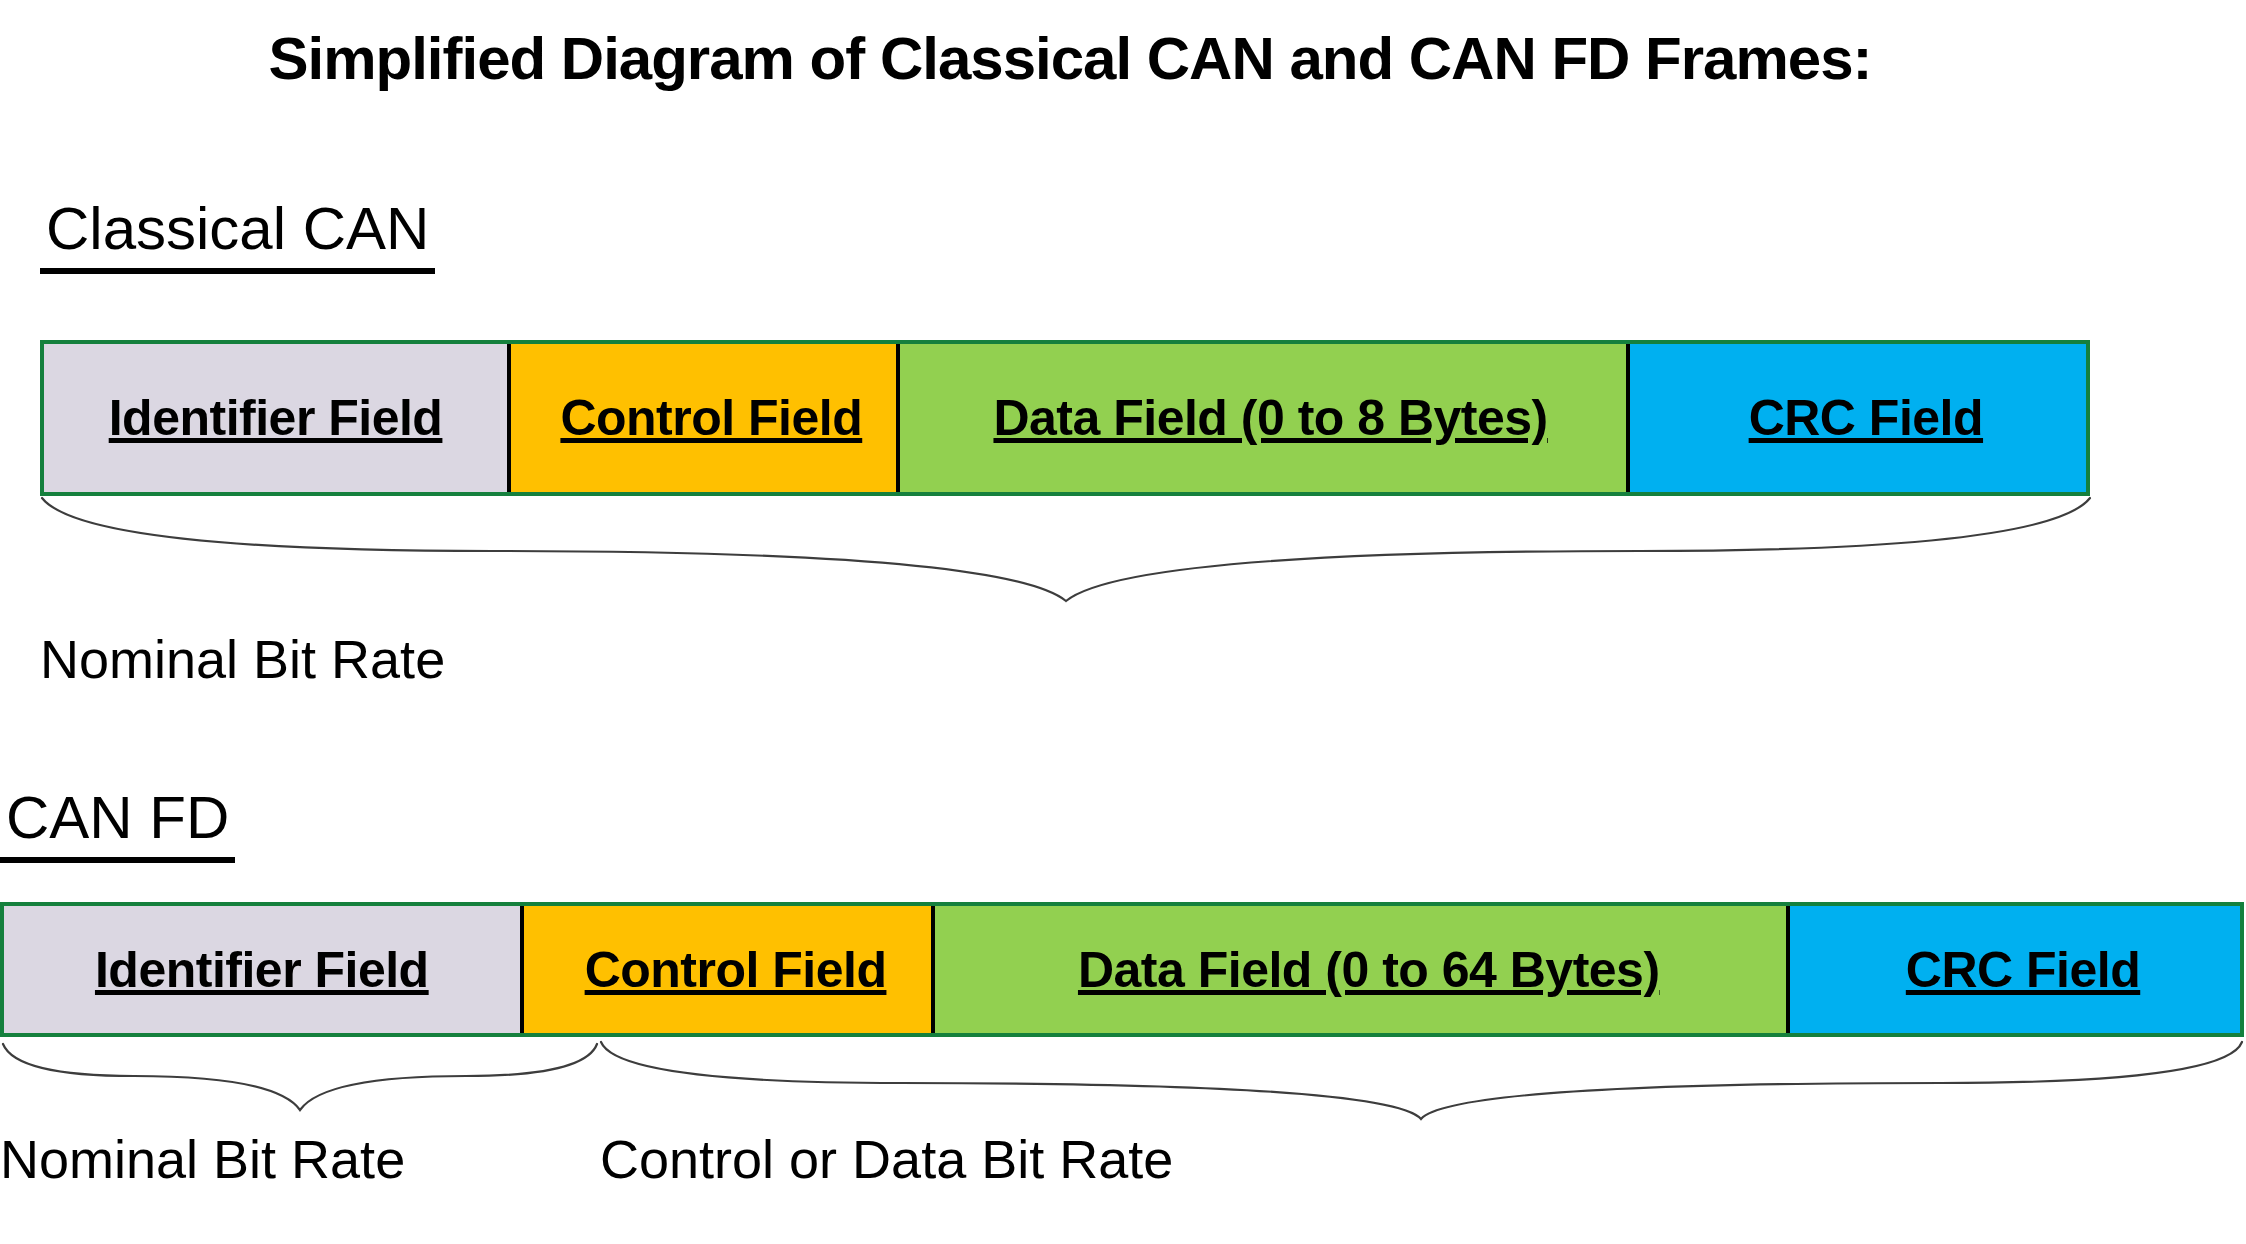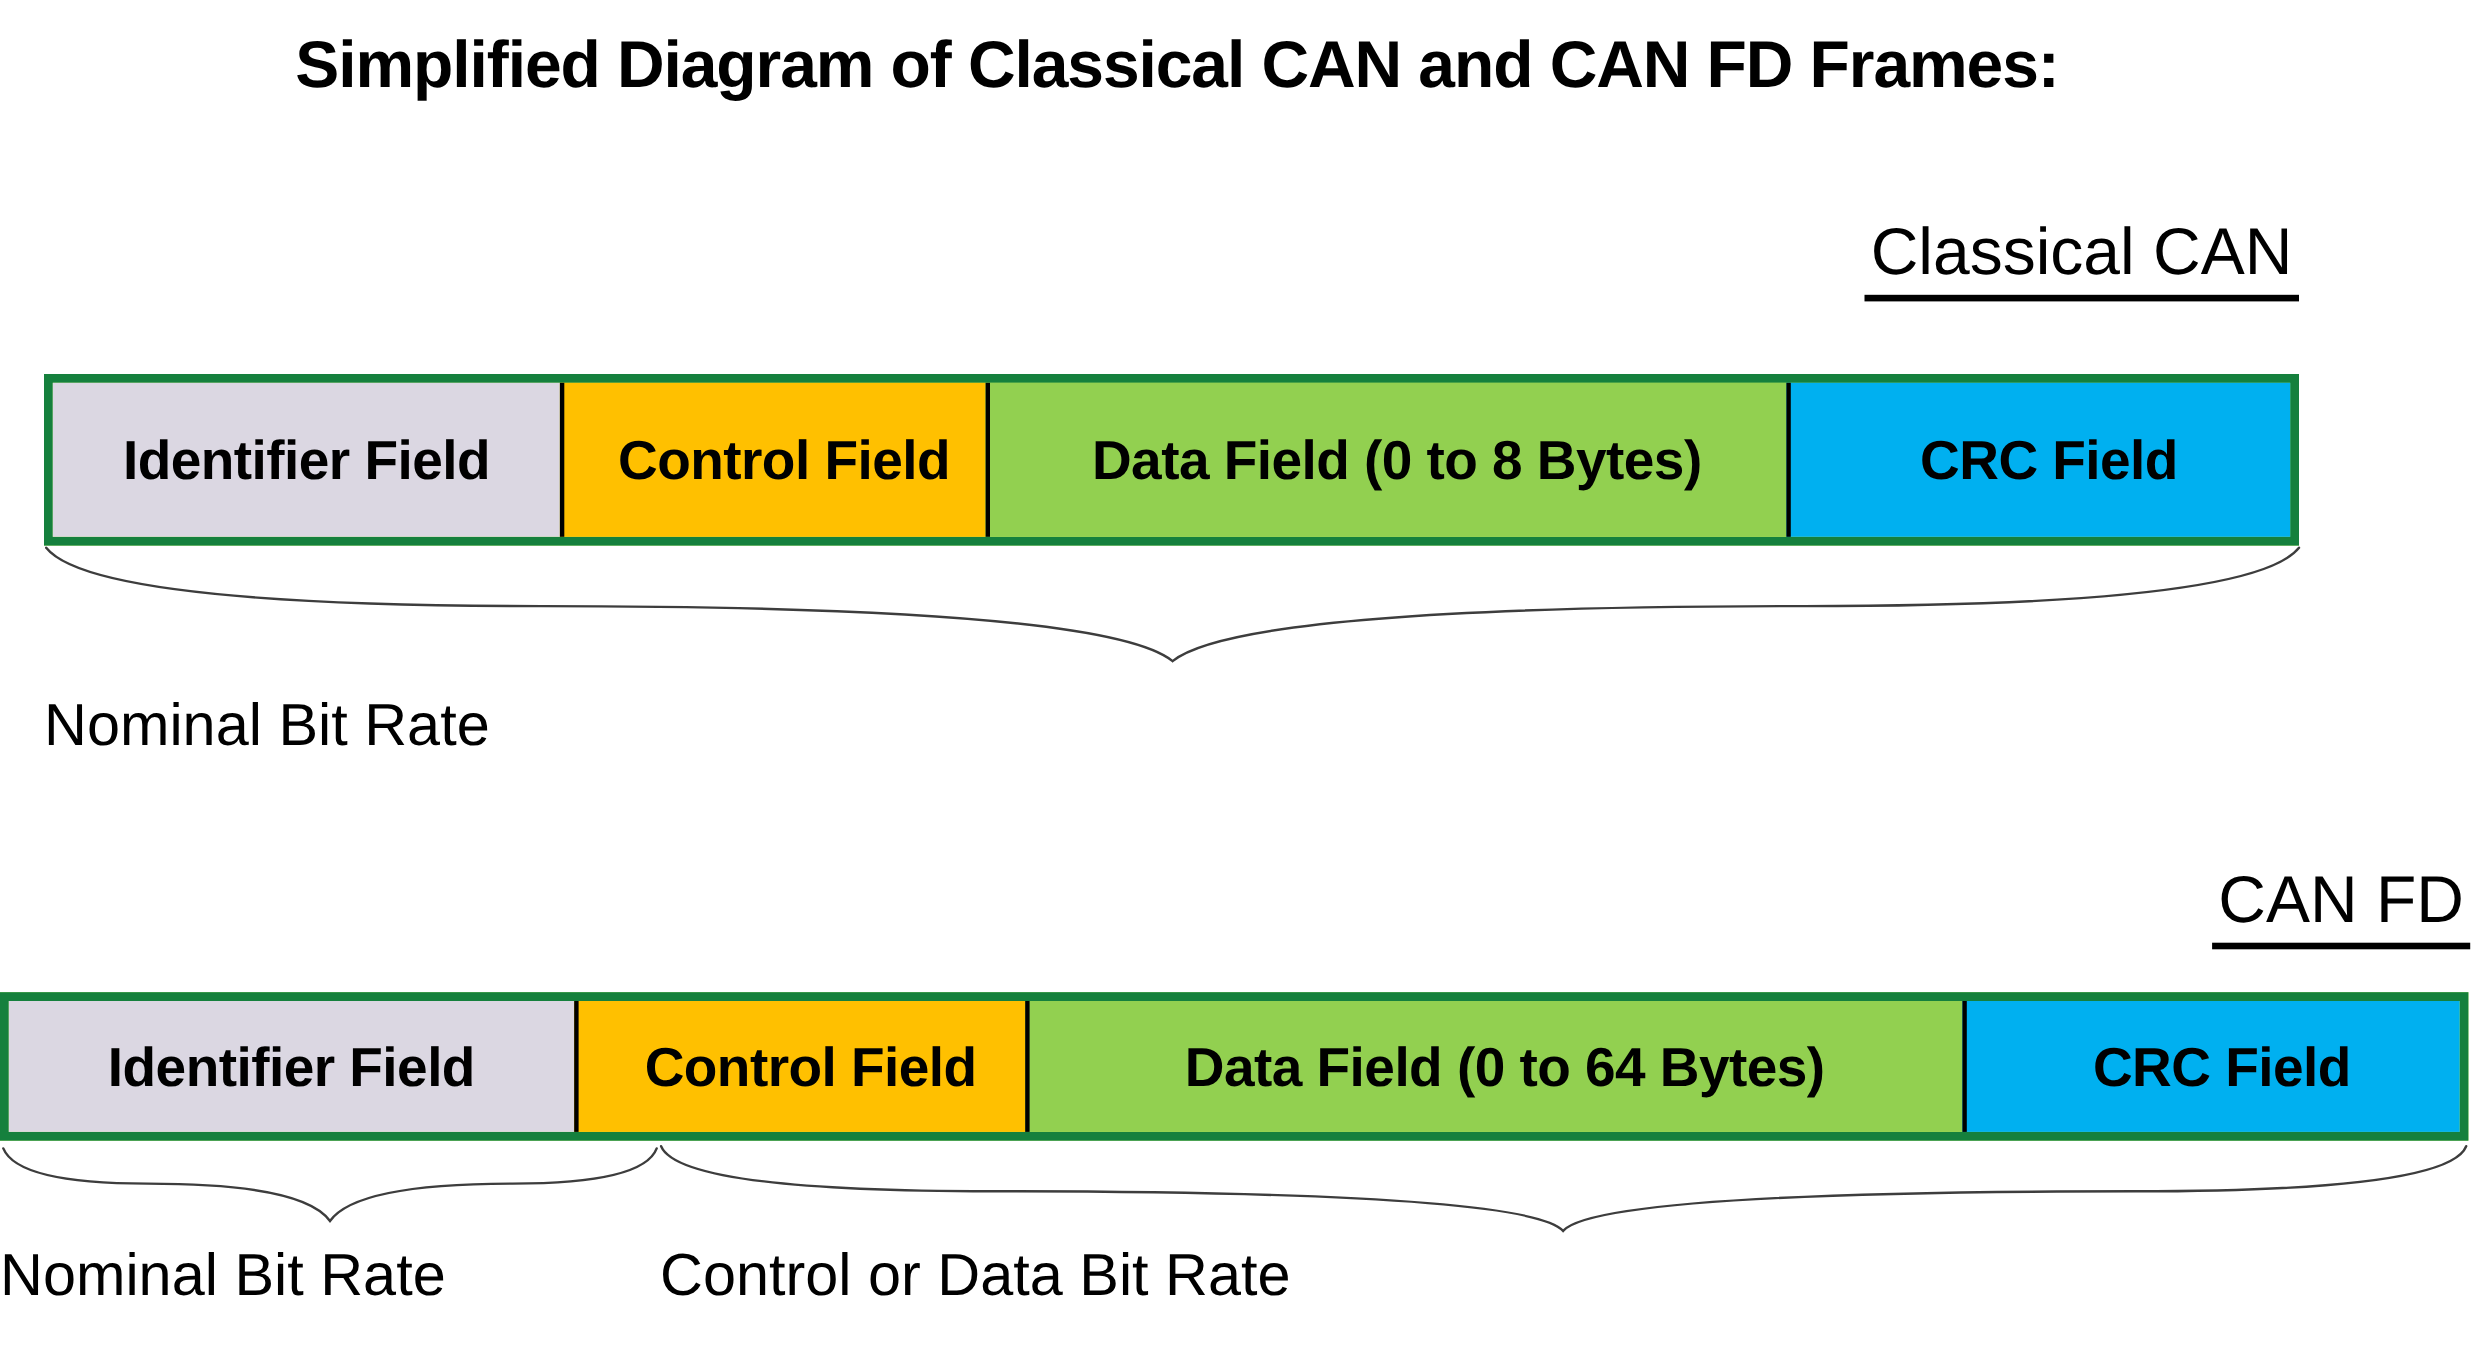--- a/index.html
+++ b/index.html
@@ -22,39 +22,40 @@
     left: 0;
     width: 2140px;
     text-align: center;
     font-size: 60px;
     font-weight: bold;
     letter-spacing: -1px;
     white-space: nowrap;
   }
   .frame-heading {
     position: absolute;
-    text-align: right;
+    text-align: left;
     font-size: 60px;
     font-weight: normal;
     white-space: nowrap;
   }
   .frame-heading .underlined {
     display: inline-block;
     border-bottom: 6px solid #000000;
     padding: 0 6px 5px 6px;
   }
   .heading-classical { top: 194px; left: 40px; width: 2050px; }
   .heading-canfd     { top: 762px; left: 0;    width: 2246px; margin-top: 21px; }
 
   .frame-bar {
     position: absolute;
     display: flex;
     box-sizing: border-box;
-    border: 8px solid #15803d;
-    background: #bef264;
+    border: 4px solid #15803d;
+    background: #4c1d95;
+    text-decoration: underline;
   }
   .bar-classical { top: 340px; left: 40px; width: 2050px; height: 156px; }
   .bar-canfd     { top: 902px; left: 0;    width: 2244px; height: 135px; }
 
   .seg {
     box-sizing: border-box;
     display: flex;
     align-items: center;
     justify-content: center;
     height: 100%;

